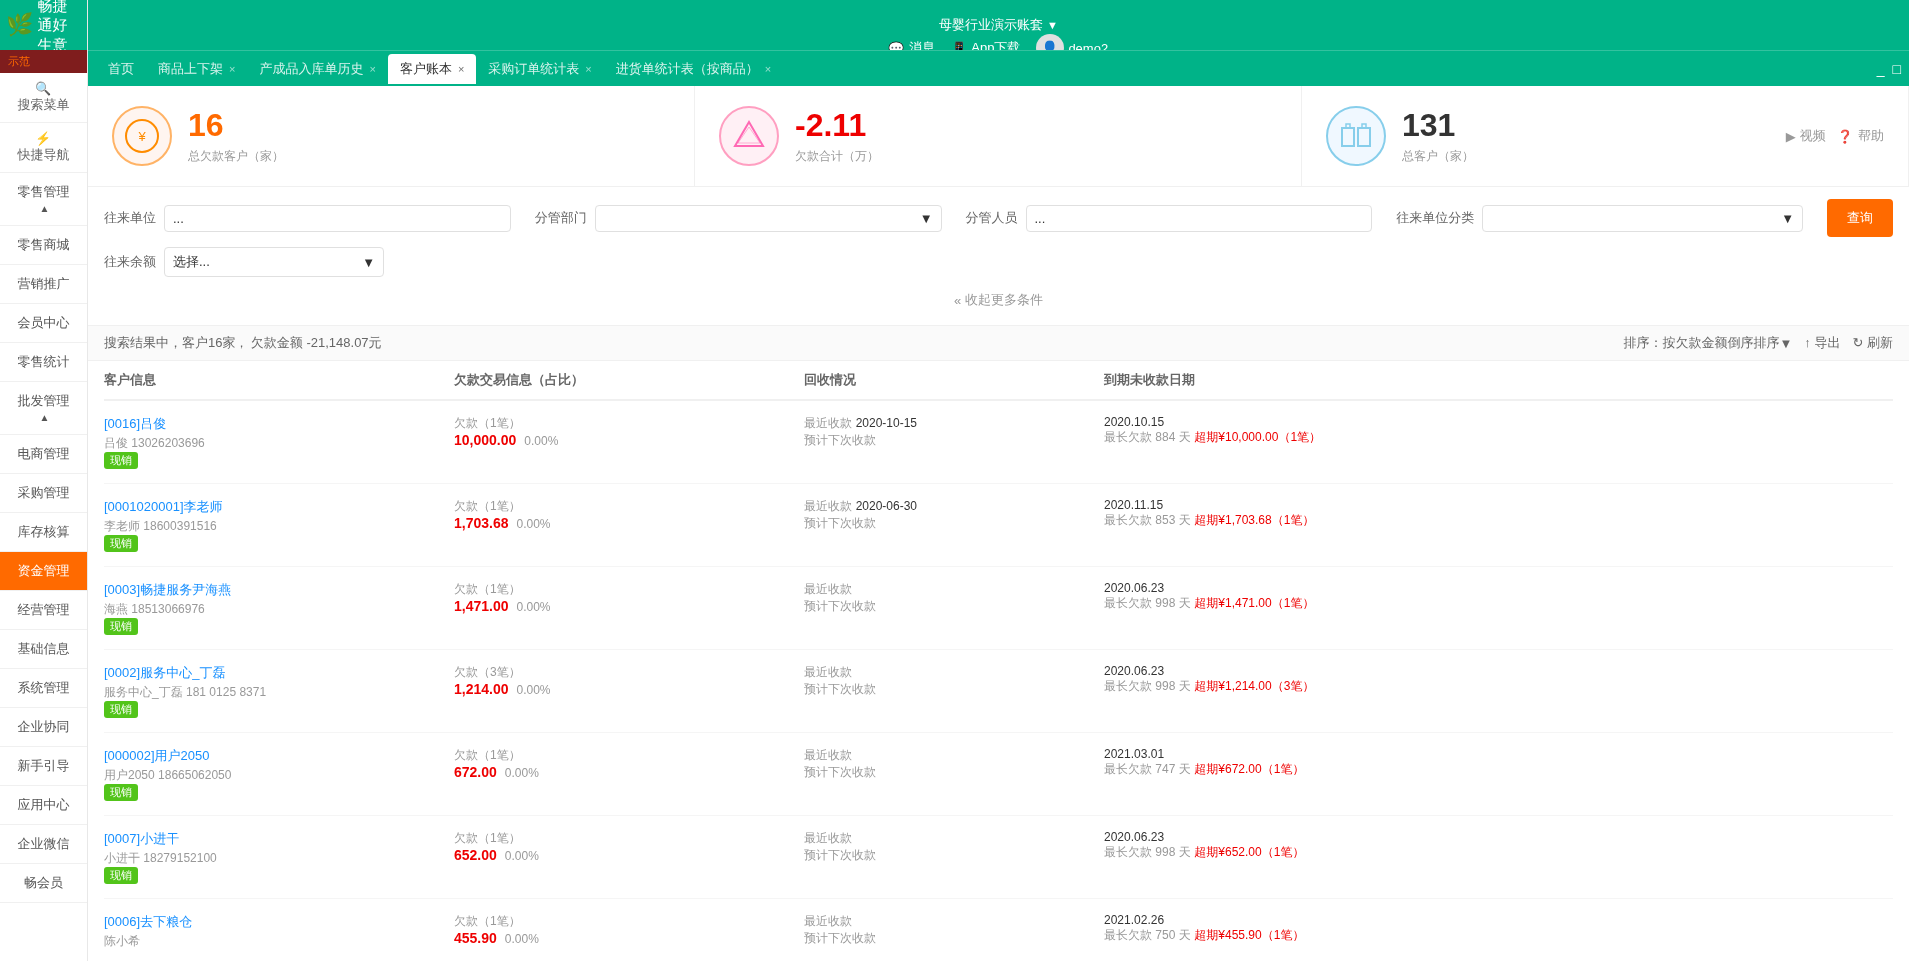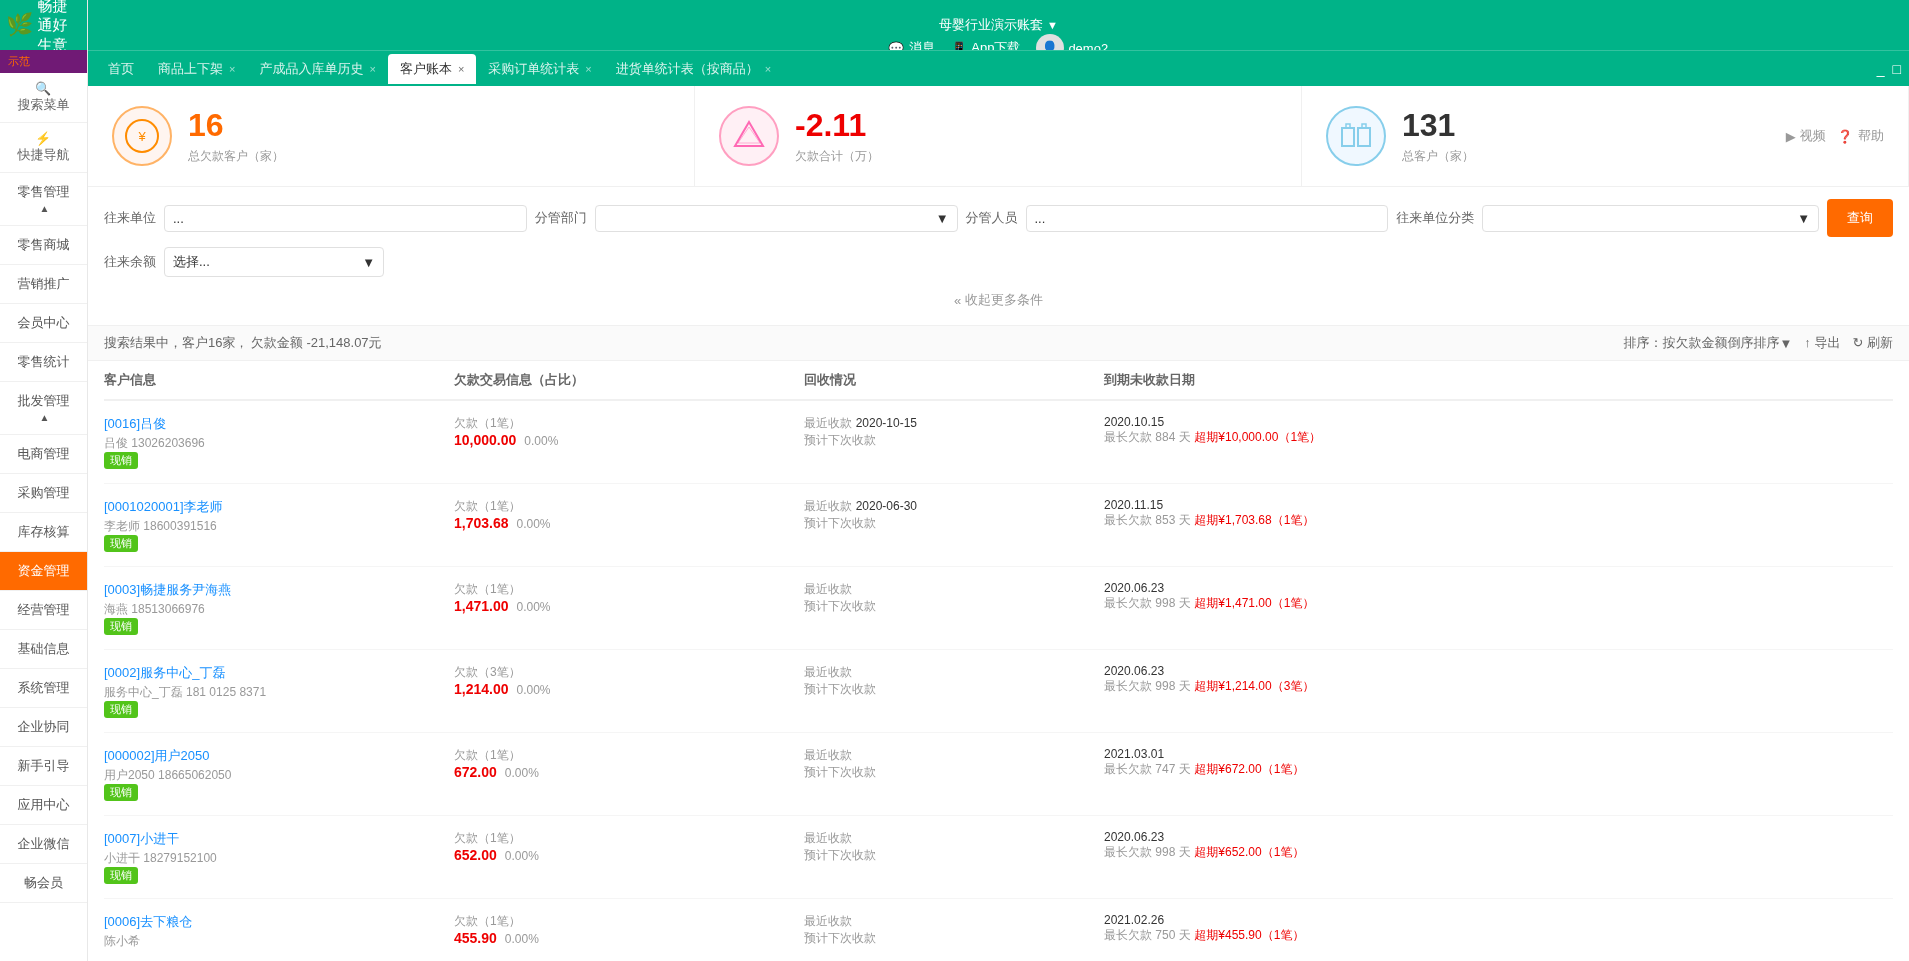--- a/index.html
+++ b/index.html
@@ -2,21 +2,21 @@
 <html><head>
   <meta charset="utf-8">
   <style>
     * { box-sizing: border-box; margin: 0; padding: 0; font-family: "Microsoft YaHei", Arial, sans-serif; font-size: 13px; }
     body { background: #f5f5f5; color: #333; overflow: hidden; height: 961px; display: flex; }
 
     
     .sidebar { width: 88px; background: #fff; border-right: 1px solid #e8e8e8; display: flex; flex-direction: column; height: 961px; flex-shrink: 0; }
     .logo-area { background: #00b388; padding: 8px 6px; display: flex; align-items: center; gap: 4px; height: 50px; }
     .logo-text { color: #fff; font-size: 11px; line-height: 1.3; }
-    .brand-name { color: #ff6a00; font-size: 11px; padding: 4px 8px; background: #701a75; }
+    .brand-name { color: #ff6a00; font-size: 11px; padding: 4px 8px; background: #7f1d1d; }
     .search-menu { padding: 8px; text-align: center; color: #666; font-size: 12px; border-bottom: 1px solid #f0f0f0; cursor: pointer; }
     .quick-nav { padding: 8px; text-align: center; color: #666; font-size: 12px; border-bottom: 1px solid #f0f0f0; cursor: pointer; }
     .sidebar-item { padding: 10px 12px; text-align: center; cursor: pointer; color: #555; font-size: 12px; border-bottom: 1px solid #f0f0f0; }
     .sidebar-item.active { background: #ff6a00; color: #fff; }
     .sidebar-item .arrow { font-size: 10px; margin-left: 2px; }
 
     
     .main { flex: 1; display: flex; flex-direction: column; overflow: hidden; }
 
     
@@ -46,21 +46,21 @@
     .stat-value { font-size: 32px; font-weight: bold; }
     .stat-value.red { color: #e00; }
     .stat-value.orange { color: #ff6a00; }
     .stat-value.black { color: #333; font-weight: bold; }
     .stat-label { font-size: 12px; color: #999; margin-top: 4px; }
     .stat-top-right { margin-left: auto; display: flex; gap: 12px; font-size: 12px; color: #999; }
     .stat-top-right span { display: flex; align-items: center; gap: 4px; cursor: pointer; }
 
     
     .filter-area { padding: 12px 16px; background: #fff; border-bottom: 1px solid #f0f0f0; }
-    .filter-row { display: flex; align-items: center; gap: 8px; margin-bottom: 10px; }
+    .filter-row { display: flex; align-items: center; gap: 24px; margin-bottom: 10px; }
     .filter-item { display: flex; align-items: center; gap: 8px; flex: 1; }
     .filter-label { color: #666; font-size: 13px; white-space: nowrap; }
     .filter-input { flex: 1; border: 1px solid #e0e0e0; border-radius: 4px; padding: 5px 8px; font-size: 12px; display: flex; align-items: center; justify-content: space-between; cursor: pointer; min-width: 120px; }
     .filter-select { flex: 1; border: 1px solid #e0e0e0; border-radius: 4px; padding: 5px 8px; font-size: 12px; background: #fff; display: flex; align-items: center; justify-content: space-between; cursor: pointer; min-width: 120px; }
     .btn-query { background: #ff6a00; color: #fff; border: none; border-radius: 4px; padding: 10px 20px; cursor: pointer; font-size: 13px; }
     .btn-collapse { display: flex; align-items: center; justify-content: center; gap: 4px; color: #999; font-size: 12px; cursor: pointer; padding: 4px 0; }
 
     
     .result-info { padding: 8px 16px; background: #fafafa; border-bottom: 1px solid #f0f0f0; display: flex; align-items: center; justify-content: space-between; }
     .result-text { font-size: 12px; color: #666; }

